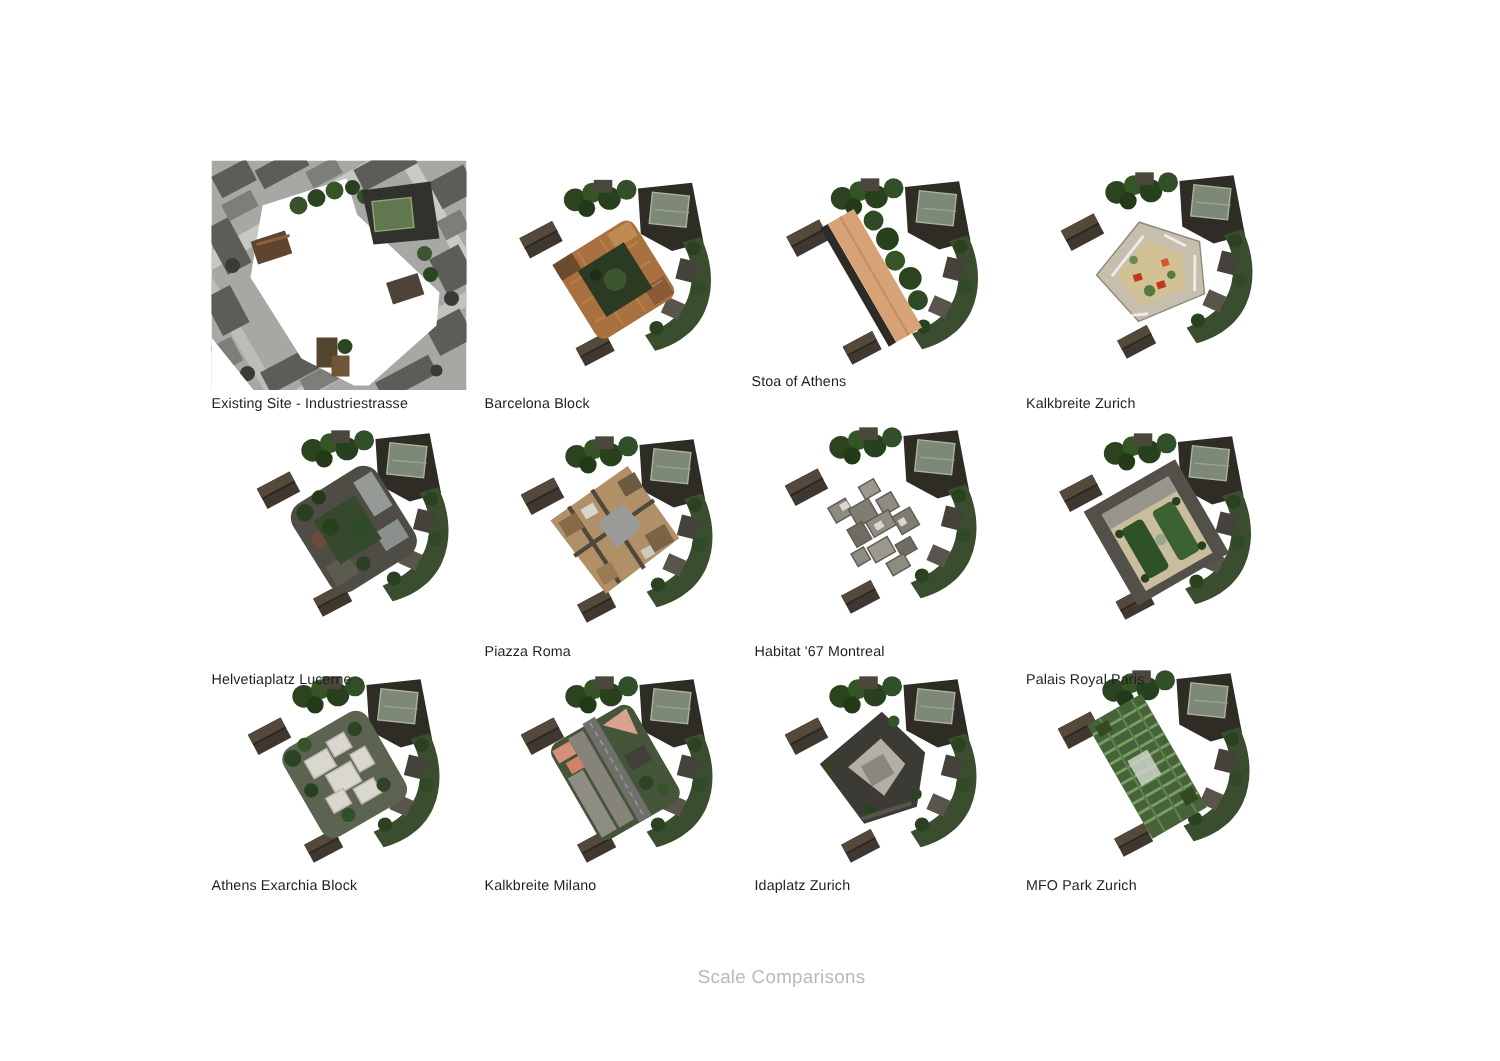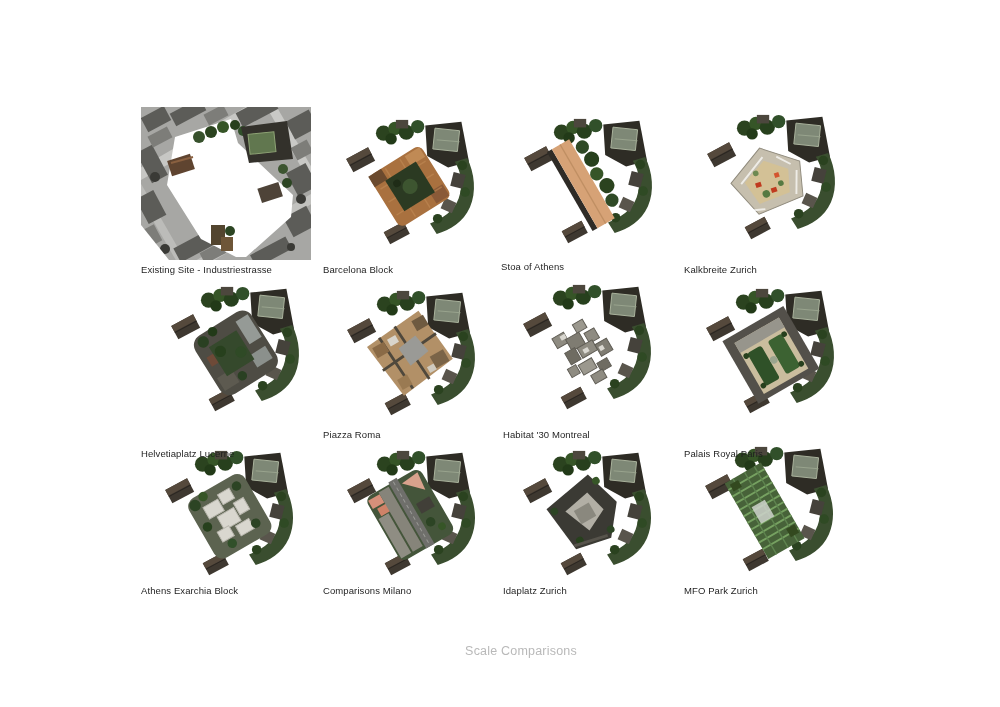--- a/index.html
+++ b/index.html
@@ -281,28 +281,28 @@
       <path d="M52,30 h44 M52,38 h44 M52,46 h44 M52,54 h44 M52,62 h44 M52,70 h44 M52,78 h44 M52,86 h44 M52,94 h44 M52,102 h44" stroke="#76a161" stroke-width="2"></path>
       <path d="M62,22 v92 M76,22 v92 M88,22 v92" stroke="#5f8450" stroke-width="1.5"></path>
       <rect x="64" y="58" width="16" height="20" fill="#cfd4cc" opacity="0.85"></rect>
       <rect x="56" y="26" width="10" height="8" fill="#33491f"></rect>
       <rect x="84" y="96" width="10" height="10" fill="#33491f"></rect>
     </g>
   </svg>
 
   <div class="caption" style="left:141px;top:264px">Existing Site - Industriestrasse</div>
   <div class="caption" style="left:323px;top:264px">Barcelona Block</div>
-  <div class="caption" style="left:501px;top:261px">Stoa of Athens</div>
+  <div class="caption" style="left:501px;top:249px">Stoa of Athens</div>
   <div class="caption" style="left:684px;top:264px">Kalkbreite Zurich</div>
 
   <div class="caption" style="left:141px;top:448px">Helvetiaplatz Lucerne</div>
   <div class="caption" style="left:323px;top:429px">Piazza Roma</div>
-  <div class="caption" style="left:503px;top:429px">Habitat '30 Montreal</div>
+  <div class="caption" style="left:503px;top:429px">Habitat '67 Montreal</div>
   <div class="caption" style="left:684px;top:448px">Palais Royal Paris</div>
 
   <div class="caption" style="left:141px;top:585px">Athens Exarchia Block</div>
-  <div class="caption" style="left:323px;top:585px">Comparisons Milano</div>
+  <div class="caption" style="left:323px;top:585px">Kalkbreite Milano</div>
   <div class="caption" style="left:503px;top:585px">Idaplatz Zurich</div>
   <div class="caption" style="left:684px;top:585px">MFO Park Zurich</div>
 
   <div class="sheet-title">Scale Comparisons</div>
 
 </div>
 
 </body></html>

